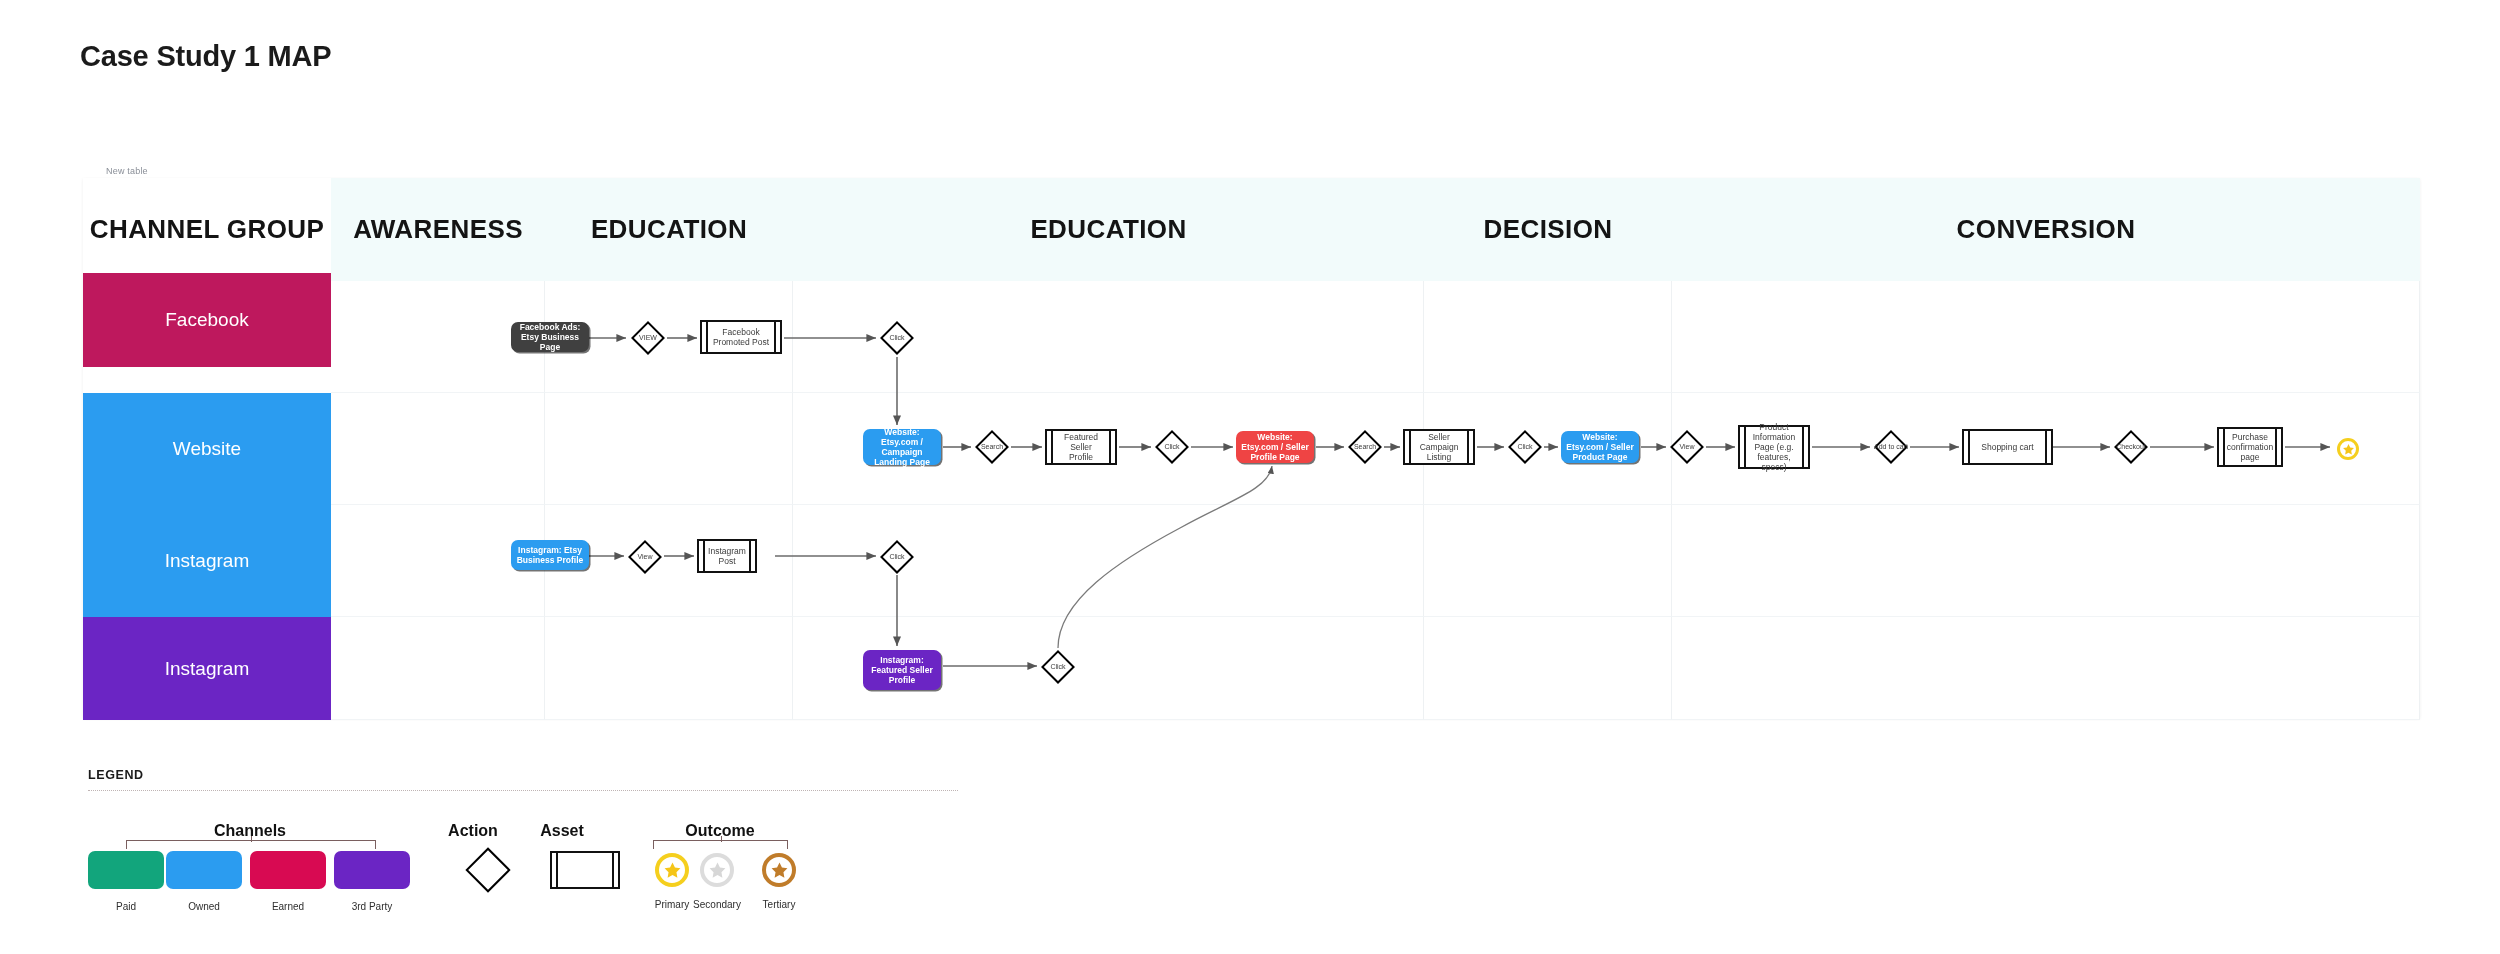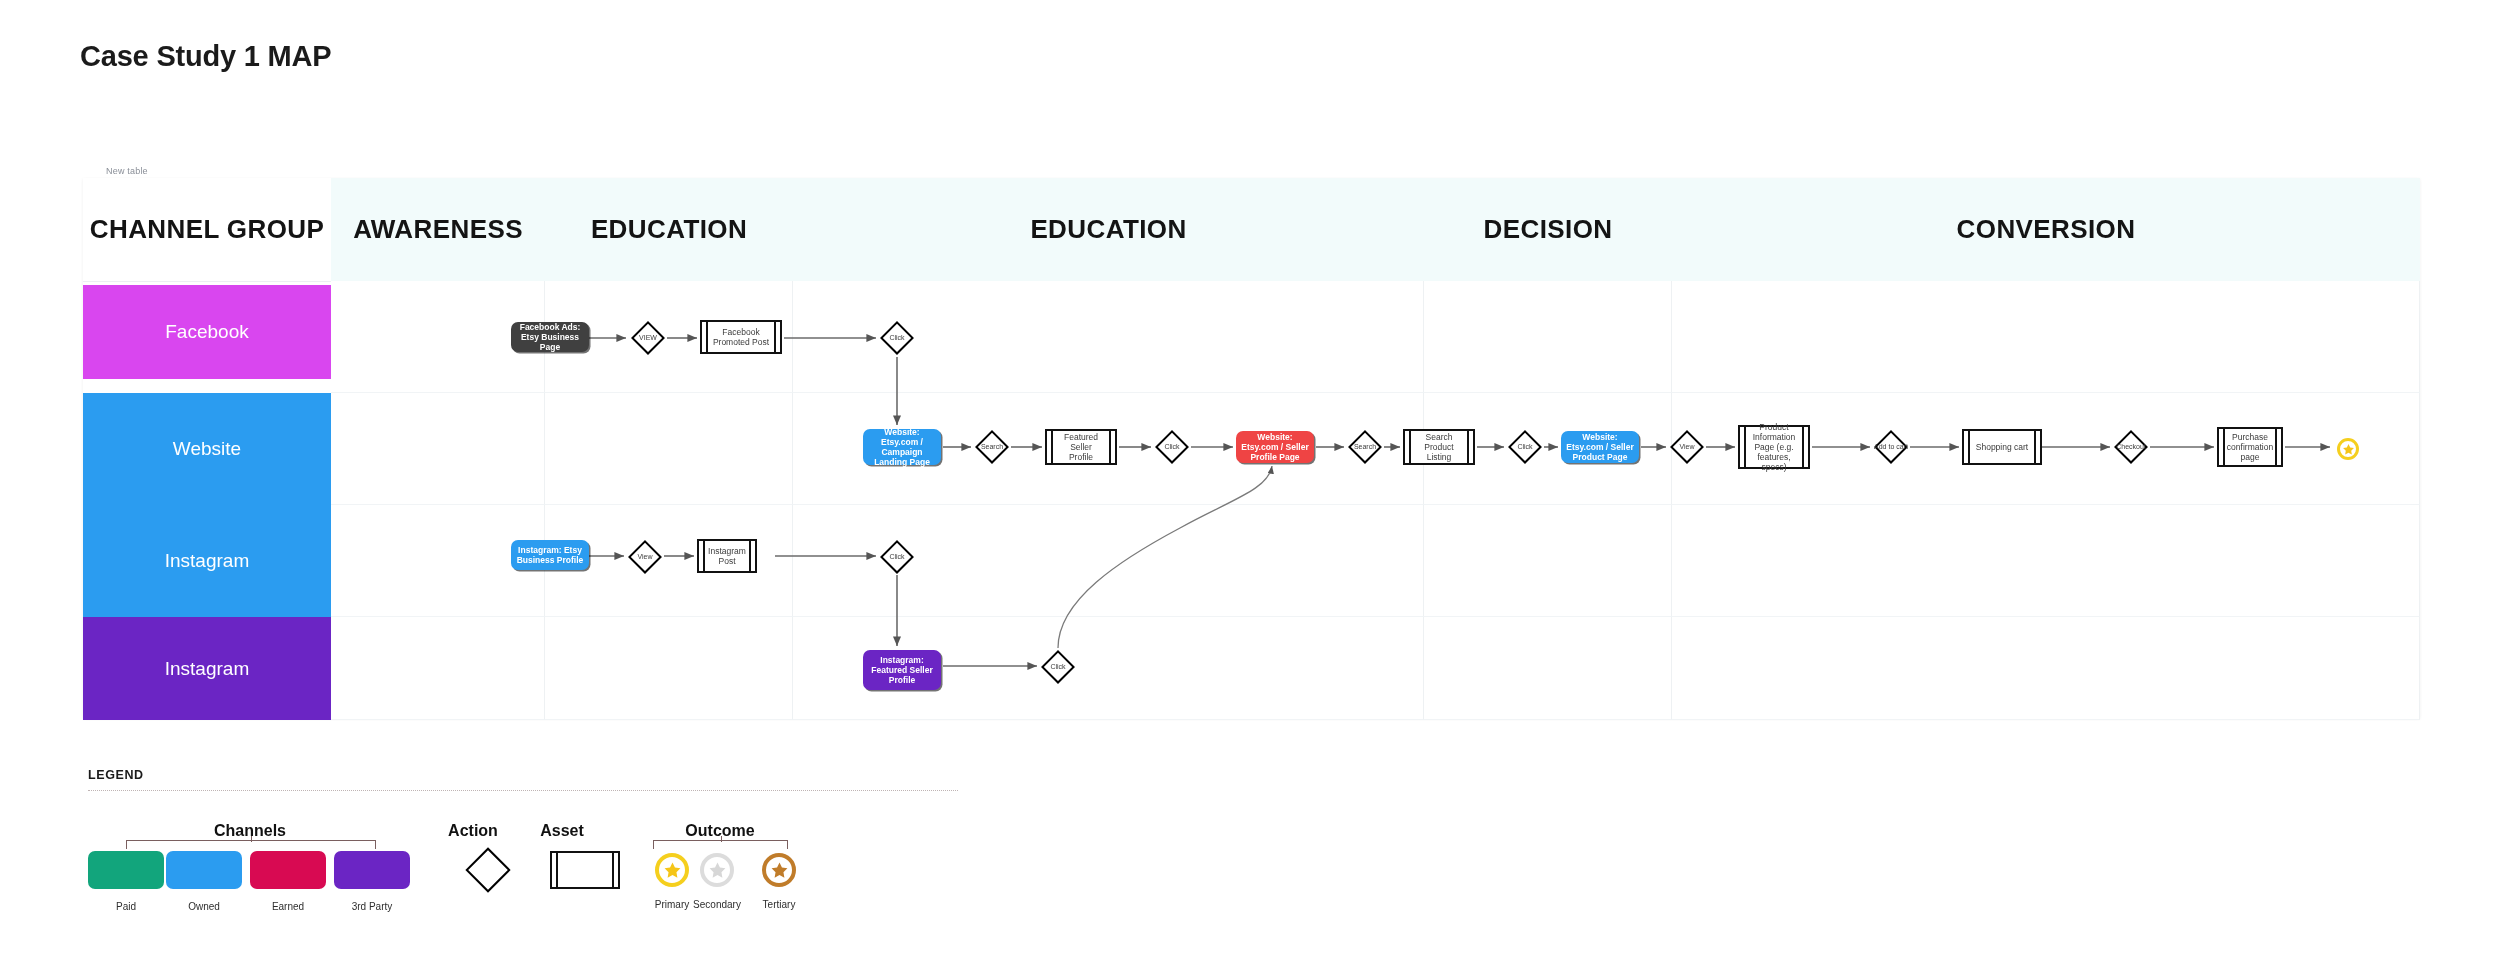--- a/index.html
+++ b/index.html
@@ -217,21 +217,21 @@
         <div class="grid-cell" style="left: 710px; top: 327px; width: 631px; height: 112px;"></div>
         <div class="grid-cell" style="left: 1341px; top: 327px; width: 248px; height: 112px;"></div>
         <div class="grid-cell" style="left: 1589px; top: 327px; width: 748px; height: 112px;"></div>
         <div class="grid-cell" style="left: 248px; top: 439px; width: 214px; height: 103px;"></div>
         <div class="grid-cell" style="left: 462px; top: 439px; width: 248px; height: 103px;"></div>
         <div class="grid-cell" style="left: 710px; top: 439px; width: 631px; height: 103px;"></div>
         <div class="grid-cell" style="left: 1341px; top: 439px; width: 248px; height: 103px;"></div>
         <div class="grid-cell" style="left: 1589px; top: 439px; width: 748px; height: 103px;"></div>
       </div>
     <div id="rowlabels">
-        <div class="row-label" style="top: 107px; height: 94px; background: #d946ef;">Facebook</div>
+        <div class="row-label" style="top: 95px; height: 94px; background: #be185d;">Facebook</div>
         <div class="row-label" style="top: 215px; height: 112px; background: rgb(43, 156, 240);">Website</div>
         <div class="row-label" style="top: 327px; height: 112px; background: rgb(43, 156, 240);">Instagram</div>
         <div class="row-label" style="top: 439px; height: 103px; background: rgb(107, 37, 196);">Instagram</div>
       </div>
   </div>
 
   <svg class="flow-lines" viewBox="0 0 2500 954">
     <defs>
       <marker id="arr" markerWidth="7" markerHeight="7" refX="6" refY="2.5" orient="auto">
         <path d="M0,0 L6,2.5 L0,5 z" fill="#555555"></path>
@@ -299,39 +299,39 @@
       <div class="node node-action" style="left: 1155px; top: 430px; width: 34px; height: 34px;">
         <span class="dia"></span>
         <span class="dia-label">Click</span>
       </div>
       <div class="node node-channel" style="left: 1236px; top: 431px; width: 78px; height: 32px; background: #ef4444;">Website: Etsy.com / Seller Profile Page</div>
       <div class="node node-action" style="left: 1348px; top: 430px; width: 34px; height: 34px;">
         <span class="dia"></span>
         <span class="dia-label">Search</span>
       </div>
       <div class="node node-asset" style="left: 1403px; top: 429px; width: 72px; height: 36px;">
-        <span class="lbl">Search Product Listing</span>
+        <span class="lbl">Seller Campaign Listing</span>
       </div>
       <div class="node node-action" style="left: 1508px; top: 430px; width: 34px; height: 34px;">
         <span class="dia"></span>
         <span class="dia-label">Click</span>
       </div>
       <div class="node node-channel" style="left: 1561px; top: 431px; width: 78px; height: 32px; background: rgb(43, 156, 240);">Website: Etsy.com / Seller Product Page</div>
       <div class="node node-action" style="left: 1670px; top: 430px; width: 34px; height: 34px;">
         <span class="dia"></span>
         <span class="dia-label">View</span>
       </div>
       <div class="node node-asset" style="left: 1738px; top: 425px; width: 72px; height: 44px;">
         <span class="lbl">Product Information Page (e.g. features, specs)</span>
       </div>
       <div class="node node-action" style="left: 1874px; top: 430px; width: 34px; height: 34px;">
         <span class="dia"></span>
         <span class="dia-label">Add to cart</span>
       </div>
-      <div class="node node-asset" style="left: 1962px; top: 429px; width: 80px; height: 36px;">
+      <div class="node node-asset" style="left: 1962px; top: 429px; width: 91px; height: 36px;">
         <span class="lbl">Shopping cart</span>
       </div>
       <div class="node node-action" style="left: 2114px; top: 430px; width: 34px; height: 34px;">
         <span class="dia"></span>
         <span class="dia-label">Checkout</span>
       </div>
       <div class="node node-asset" style="left: 2217px; top: 427px; width: 66px; height: 40px;">
         <span class="lbl">Purchase confirmation page</span>
       </div>
       <div class="node outcome-star" style="left: 2337px; top: 438px; width: 22px; height: 22px; border: 3.5px solid rgb(245, 207, 30); background: rgb(255, 255, 255);">

